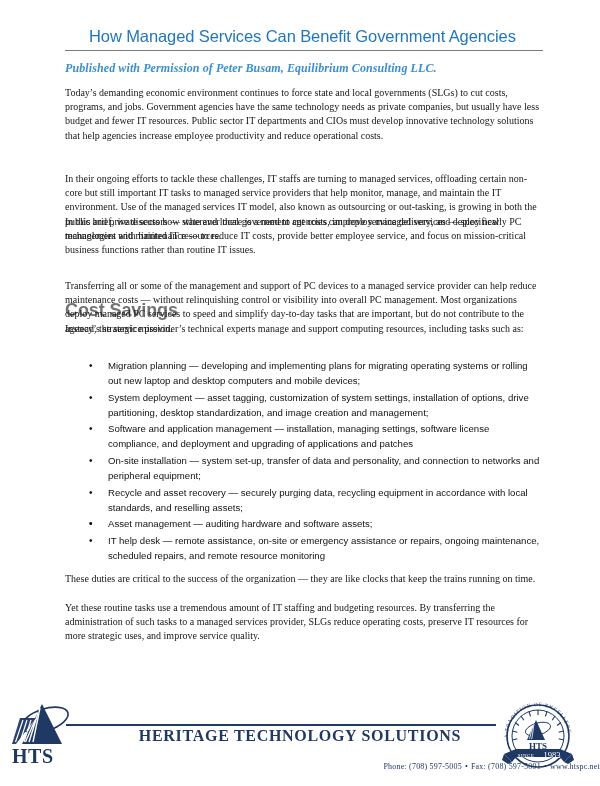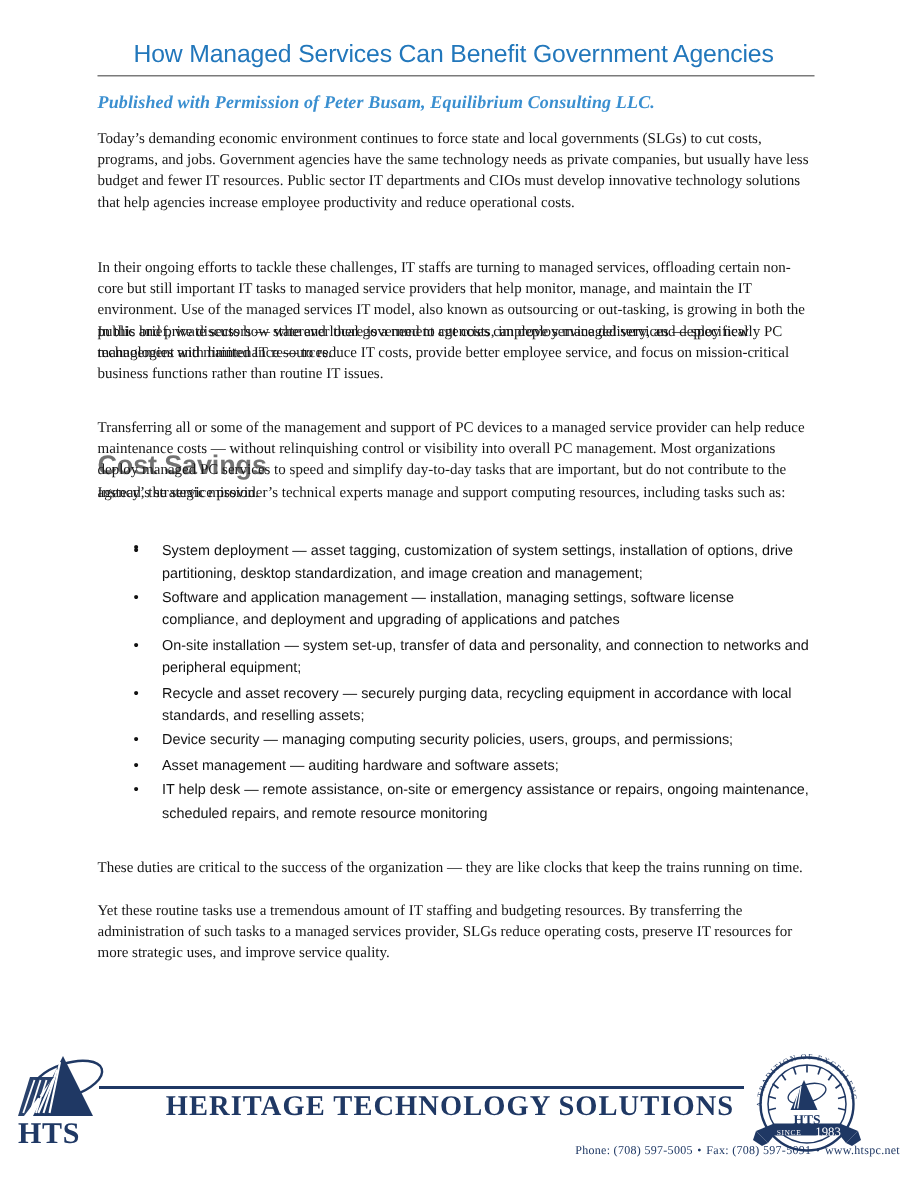--- a/index.html
+++ b/index.html
@@ -125,21 +125,21 @@
     background: #1f3864;
   }
   .footer-company {
     position: absolute;
     left: 0;
     right: 0;
     top: 727px;
     text-align: center;
     font-family: "Liberation Serif", serif;
     font-weight: bold;
-    font-size: 19px;
+    font-size: 16px;
     letter-spacing: 0.7px;
     color: #1f3864;
   }
   .footer-address {
     position: absolute;
     left: 0;
     right: 0;
     top: 747px;
     text-align: center;
     font-family: "Liberation Serif", serif;
@@ -214,26 +214,26 @@
   <div class="section-heading" id="heading-cost">Cost Savings</div>
 
   <div class="body-block" id="para4">
     <p>Transferring all or some of the management and support of PC devices to a managed service provider can help reduce maintenance costs — without relinquishing control or visibility into overall PC management. Most organizations deploy managed PC services to speed and simplify day-to-day tasks that are important, but do not contribute to the agency’s strategic mission.</p>
   </div>
   <div class="body-block" id="para5">
     <p>Instead, the service provider’s technical experts manage and support computing resources, including tasks such as:</p>
   </div>
 
   <ul class="bullets">
-    <li><span class="dot">•</span></li>
+    <li><span class="dot">•</span><span>Migration planning — developing and implementing plans for migrating operating systems or rolling out new laptop and desktop computers and mobile devices;</span></li>
     <li><span class="dot">•</span><span>System deployment — asset tagging, customization of system settings, installation of options, drive partitioning, desktop standardization, and image creation and management;</span></li>
     <li><span class="dot">•</span><span>Software and application management — installation, managing settings, software license compliance, and deployment and upgrading of applications and patches</span></li>
     <li><span class="dot">•</span><span>On-site installation — system set-up, transfer of data and personality, and connection to networks and peripheral equipment;</span></li>
     <li><span class="dot">•</span><span>Recycle and asset recovery — securely purging data, recycling equipment in accordance with local standards, and reselling assets;</span></li>
-    <li><span class="dot">•</span><span>Device security — managing computing security policies, users, groups, and permissions;</span></li>
+    <li><span class="dot">•</span></li>
     <li><span class="dot">•</span><span>Asset management — auditing hardware and software assets;</span></li>
     <li><span class="dot">•</span><span>IT help desk — remote assistance, on-site or emergency assistance or repairs, ongoing maintenance, scheduled repairs, and remote resource monitoring</span></li>
   </ul>
 
   <div class="body-block" id="para6">
     <p>These duties are critical to the success of the organization — they are like clocks that keep the trains running on time.</p>
   </div>
   <div class="body-block" id="para7">
     <p>Yet these routine tasks use a tremendous amount of IT staffing and budgeting resources. By transferring the administration of such tasks to a managed services provider, SLGs reduce operating costs, preserve IT resources for more strategic uses, and improve service quality.</p>
   </div>

